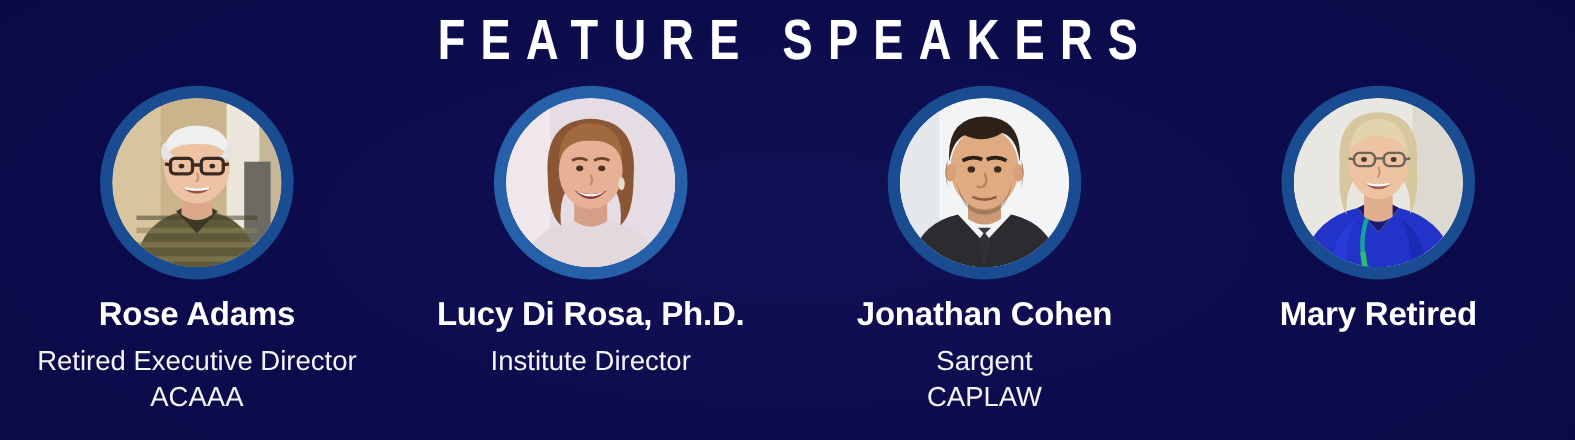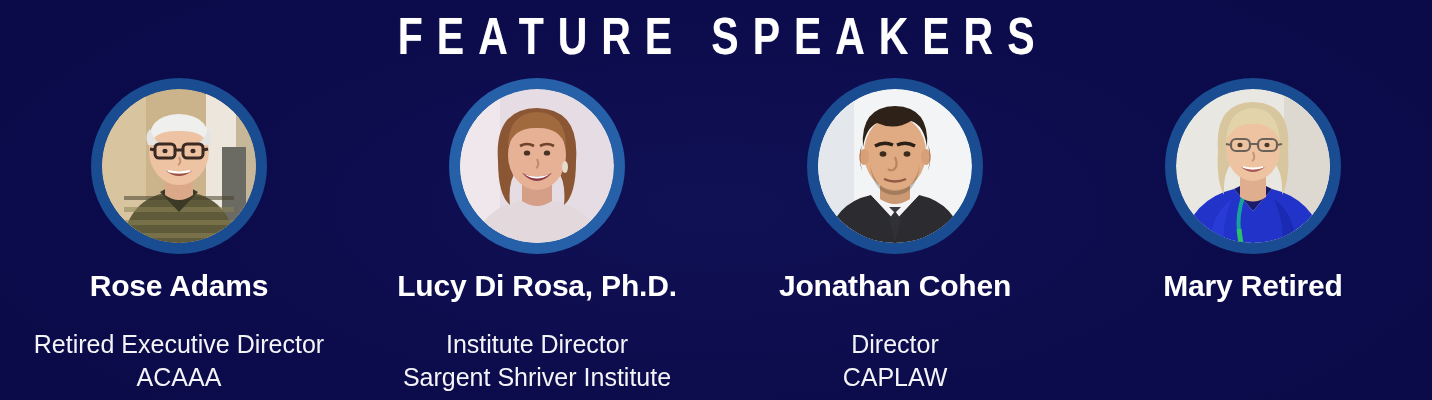--- a/index.html
+++ b/index.html
@@ -103,21 +103,21 @@
     letter-spacing: -0.2px;
     white-space: nowrap;
   }
   .sp-role, .sp-org {
     color: #f4f4f8;
     font-size: 25px;
     line-height: 33px;
     font-weight: 400;
     white-space: nowrap;
   }
-  .sp-role { margin-top: 24px; }
+  .sp-role { margin-top: 8px; }
 </style>
 </head>
 <body>
 
 <div class="banner">
 
   <div class="title-row">
     <div class="banner-title">FEATURE SPEAKERS</div>
   </div>
 
@@ -220,21 +220,20 @@
               <path d="M64 85 q13 5 26 0 q-13 9 -26 0 z" fill="#ffffff"></path>
 
               <ellipse cx="105" cy="78" rx="3" ry="6" fill="#e4dccb"></ellipse>
             </g>
           </svg>
         </div>
       </div>
       <div class="txt">
         <div class="sp-name">Lucy Di Rosa, Ph.D.</div>
         <div class="sp-role">Institute Director</div>
-        <div class="sp-org">Sargent Shriver Institute</div>
       </div>
     </div>
 
     <div class="speaker">
       <div class="avatar-ring">
         <div class="avatar">
           <svg viewBox="0 0 154 154" xmlns="http://www.w3.org/2000/svg">
             <defs>
               <clipPath id="c3">
                   <circle cx="77" cy="77" r="77"></circle>
@@ -272,21 +271,21 @@
 
               <path d="M66 90 q11 5 22 0" stroke="#8e5c46" stroke-width="2.4" fill="none"></path>
 
               <path d="M52 76 q6 26 25 26 q19 0 25 -26 q-4 30 -25 30 q-21 0 -25 -30 z" fill="#3a2d22" opacity="0.28"></path>
             </g>
           </svg>
         </div>
       </div>
       <div class="txt">
         <div class="sp-name">Jonathan Cohen</div>
-        <div class="sp-role">Director</div>
+        <div class="sp-role">Sargent</div>
         <div class="sp-org">CAPLAW</div>
       </div>
     </div>
 
     <div class="speaker">
       <div class="avatar-ring">
         <div class="avatar">
           <svg viewBox="0 0 154 154" xmlns="http://www.w3.org/2000/svg">
             <defs>
               <clipPath id="c4">

